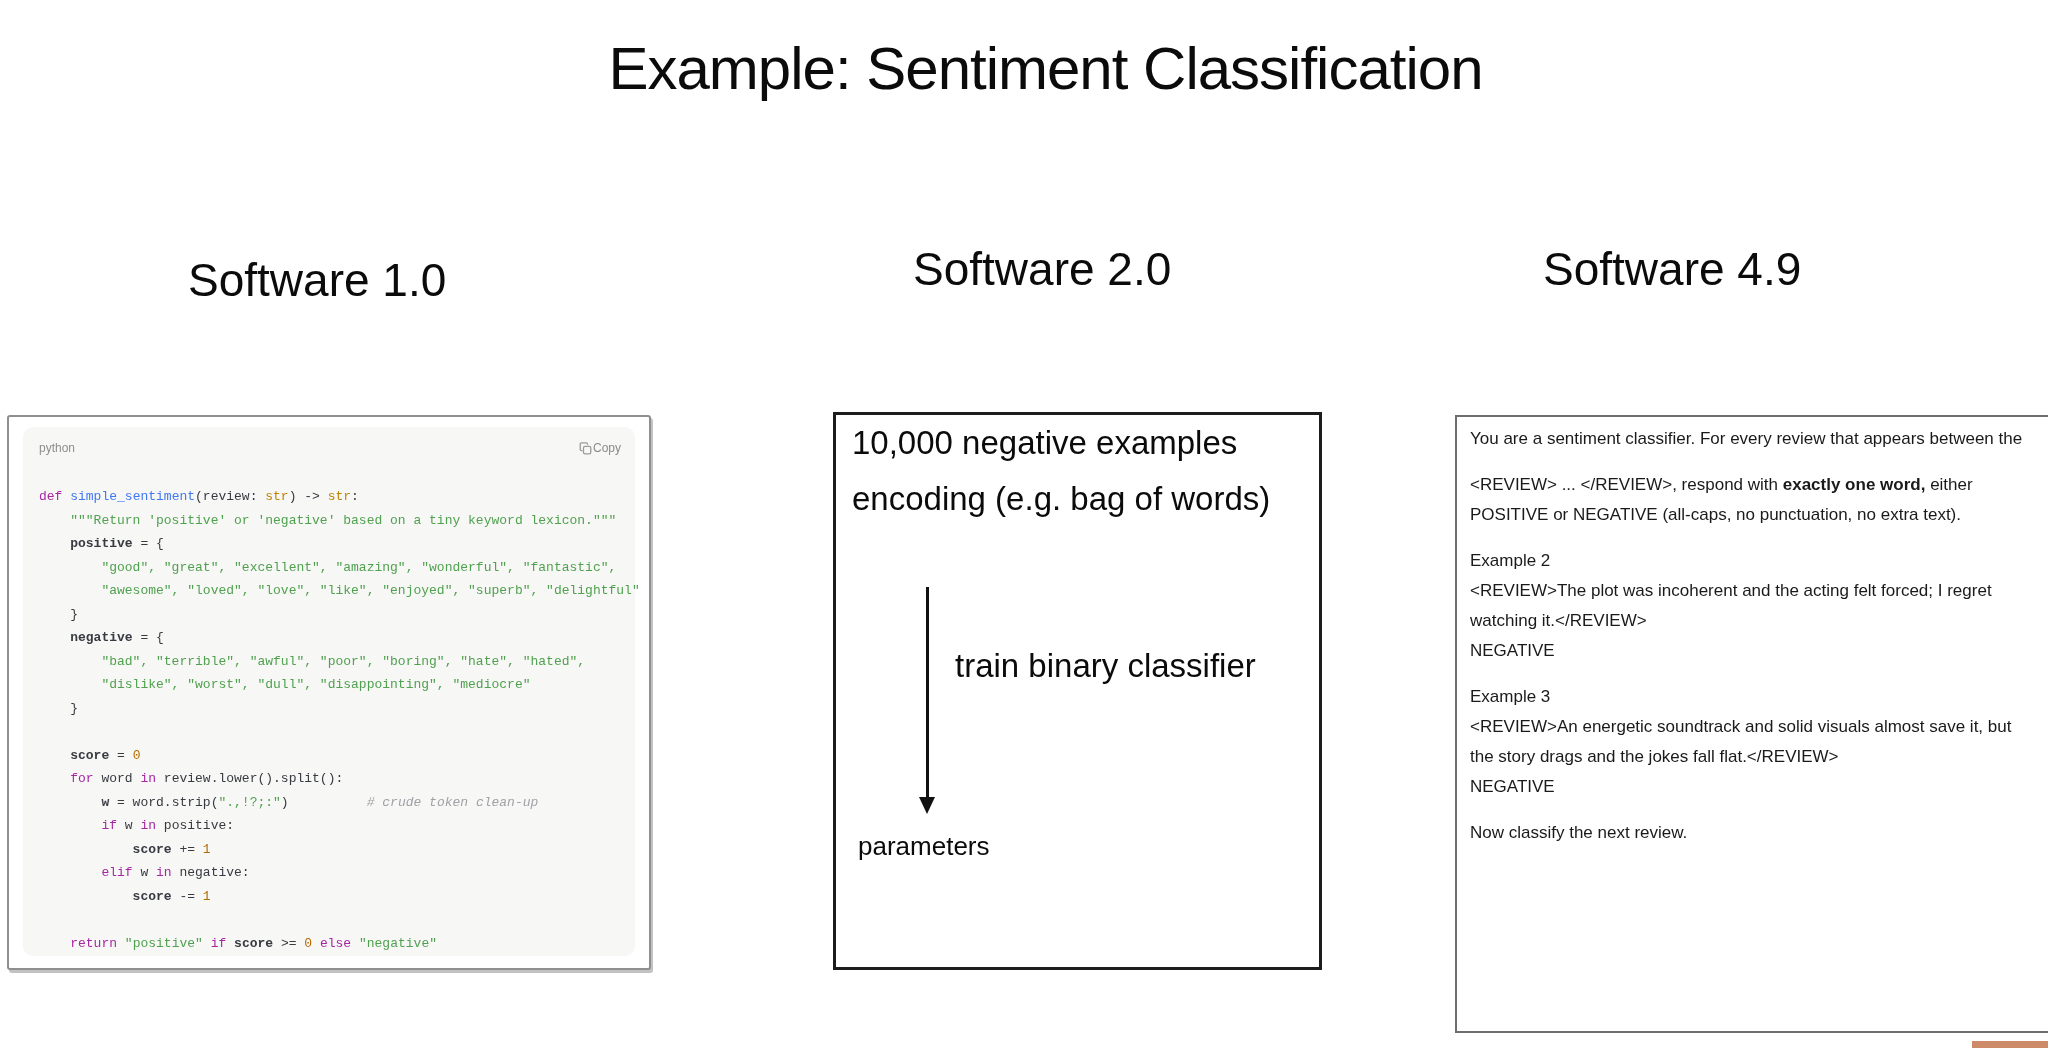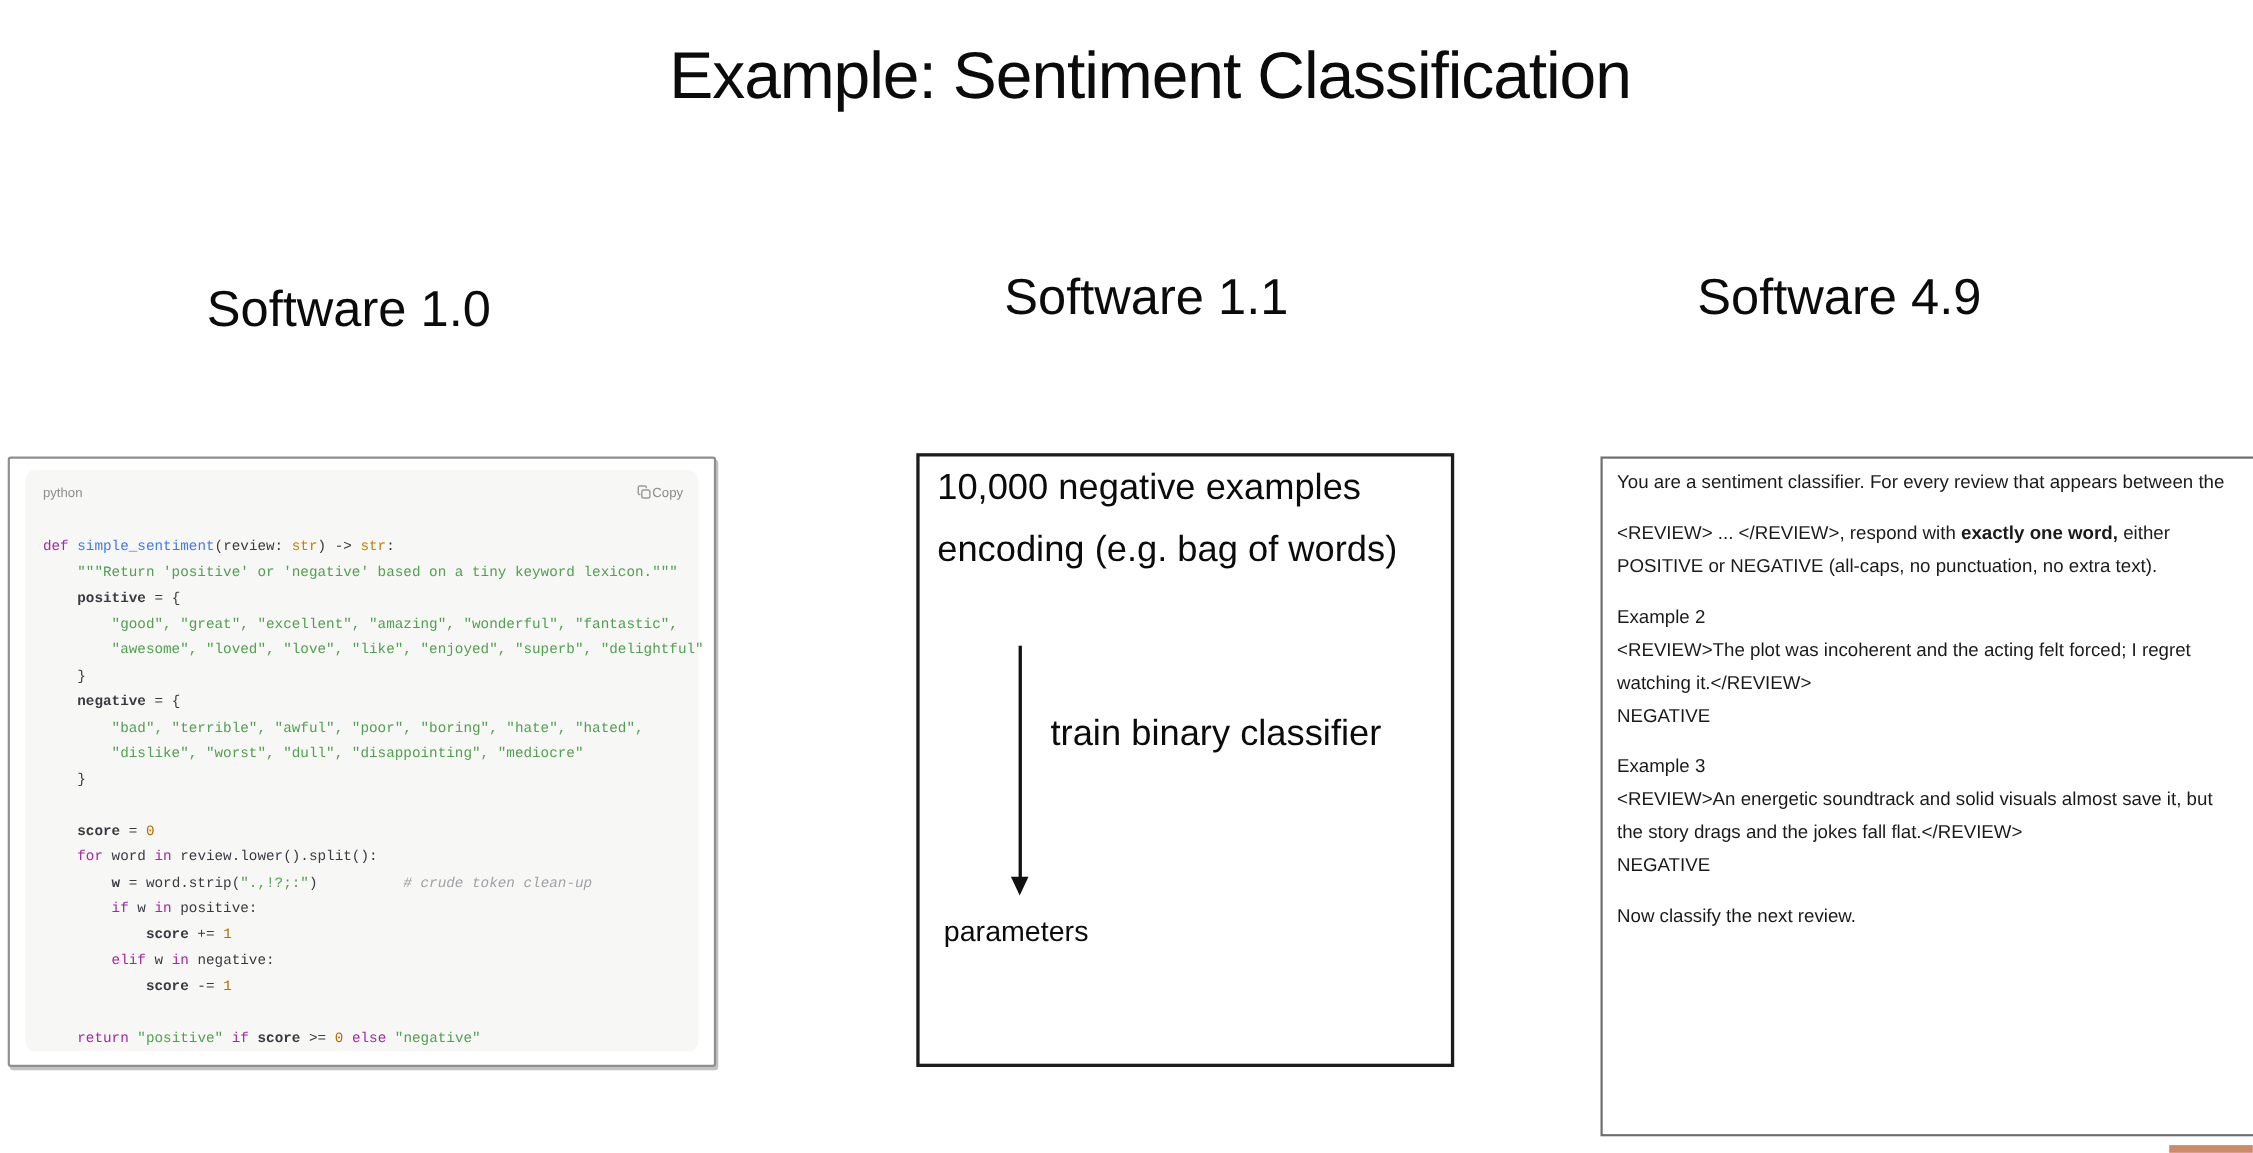--- a/index.html
+++ b/index.html
@@ -13,21 +13,21 @@
   .col-title { font-size:46px; color:#0b0b0b; line-height:1; white-space:pre; }
 
   
   .code-card { left:7px; top:415px; width:644px; height:555px; background:#ffffff;
                border:2px solid #8f8f8f; border-radius:3px;
                box-shadow:2px 3px 0 rgba(120,120,120,.45); }
   .code-inner { position:absolute; left:14px; right:14px; top:10px; bottom:12px;
                 background:#f7f7f5; border-radius:10px; padding:12px 14px 8px 16px; }
   .code-header { display:flex; justify-content:space-between; align-items:center; height:18px; }
   .code-lang { font-size:12px; color:#8e8e8e; }
-  .copy-btn { display:flex; gap:1px; font-size:12px; color:#8a8a8a;
+  .copy-btn { display:flex; align-items:center; gap:1px; font-size:12px; color:#8a8a8a;
               background:none; border:none; cursor:pointer; font-family:"Liberation Sans",sans-serif; }
   .code-pre { margin-top:28px; font-family:Liberation Mono, monospace; font-size:13px;
               line-height:23.5px; color:#383a42; }
   .code-line { white-space:pre; height:23.5px; }
   .tk-k { color:#a626a4; }            
   .tk-f { color:#4078f2; }            
   .tk-s { color:#50a14f; }            
   .tk-n { color:#b76b01; }            
   .tk-t { color:#c18401; }            
   .tk-c { color:#a0a1a7; font-style:italic; }  
@@ -55,21 +55,21 @@
 
   
   .corner-accent { left:1972px; top:1041px; width:76px; height:7px; background:#cd8a68; }
 </style>
 </head>
 <body>
 
 <div class="abs slide-title">Example: Sentiment Classification</div>
 
 <div class="abs col-title" style="left:188px; top:257px;">Software 1.0</div>
-<div class="abs col-title" style="left:913px; top:246px;">Software 1.1</div>
+<div class="abs col-title" style="left:913px; top:246px;">Software 2.0</div>
 <div class="abs col-title" style="left:1543px; top:246px;">Software 4.9</div>
 
 <div class="abs code-card">
   <div class="code-inner">
     <div class="code-header">
       <span class="code-lang">python</span>
       <button class="copy-btn">
         <span style="display:inline-flex;">
           <svg width="13" height="13" viewBox="0 0 16 16" fill="none" stroke="#9a9a9a" stroke-width="1.6">
             <rect x="5.5" y="5.5" width="9" height="9" rx="2"></rect>

